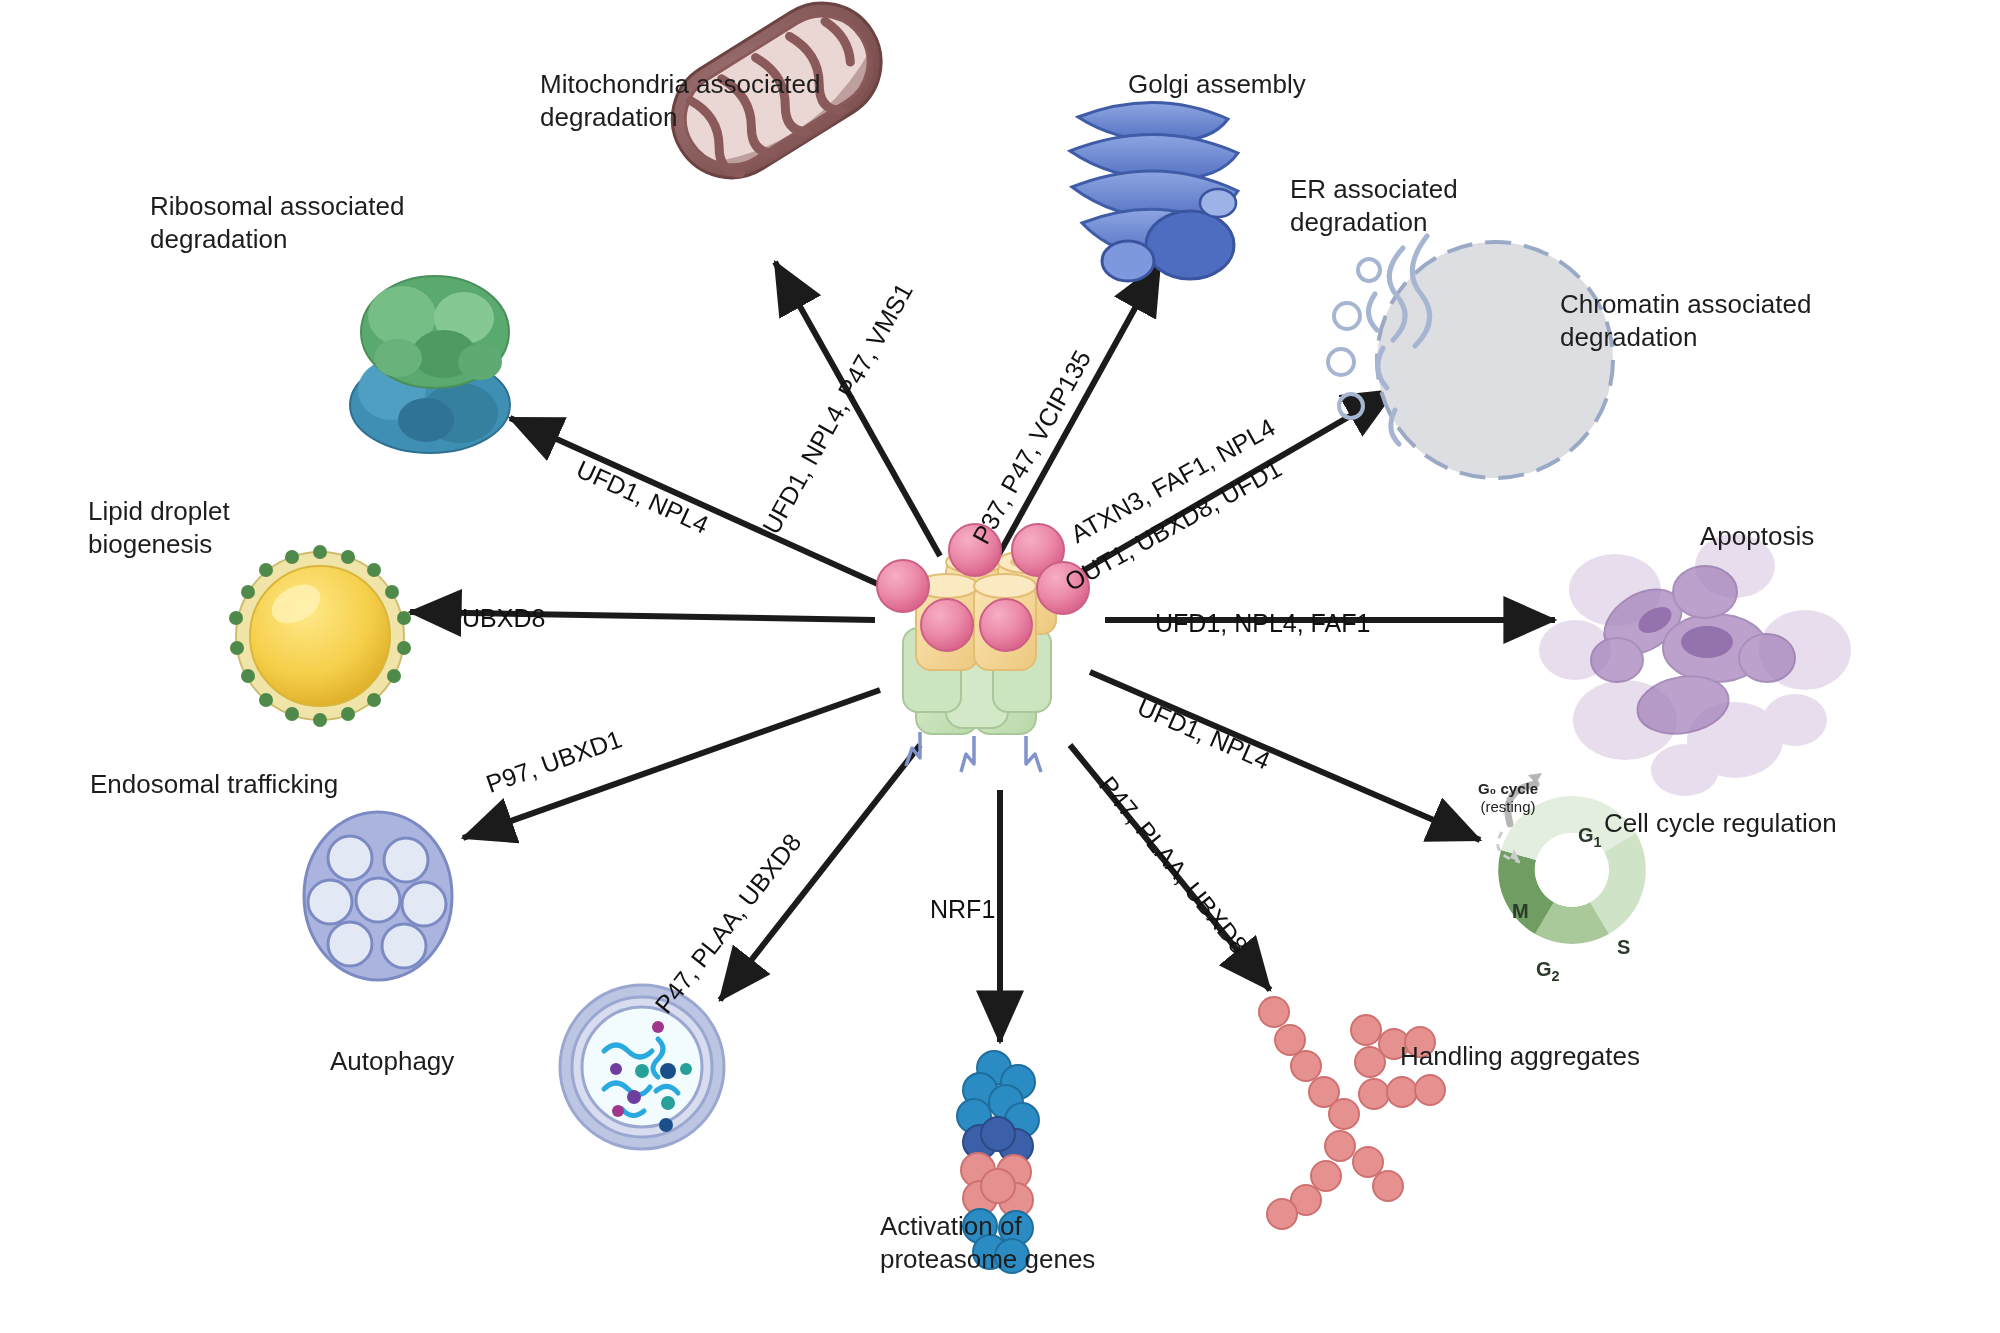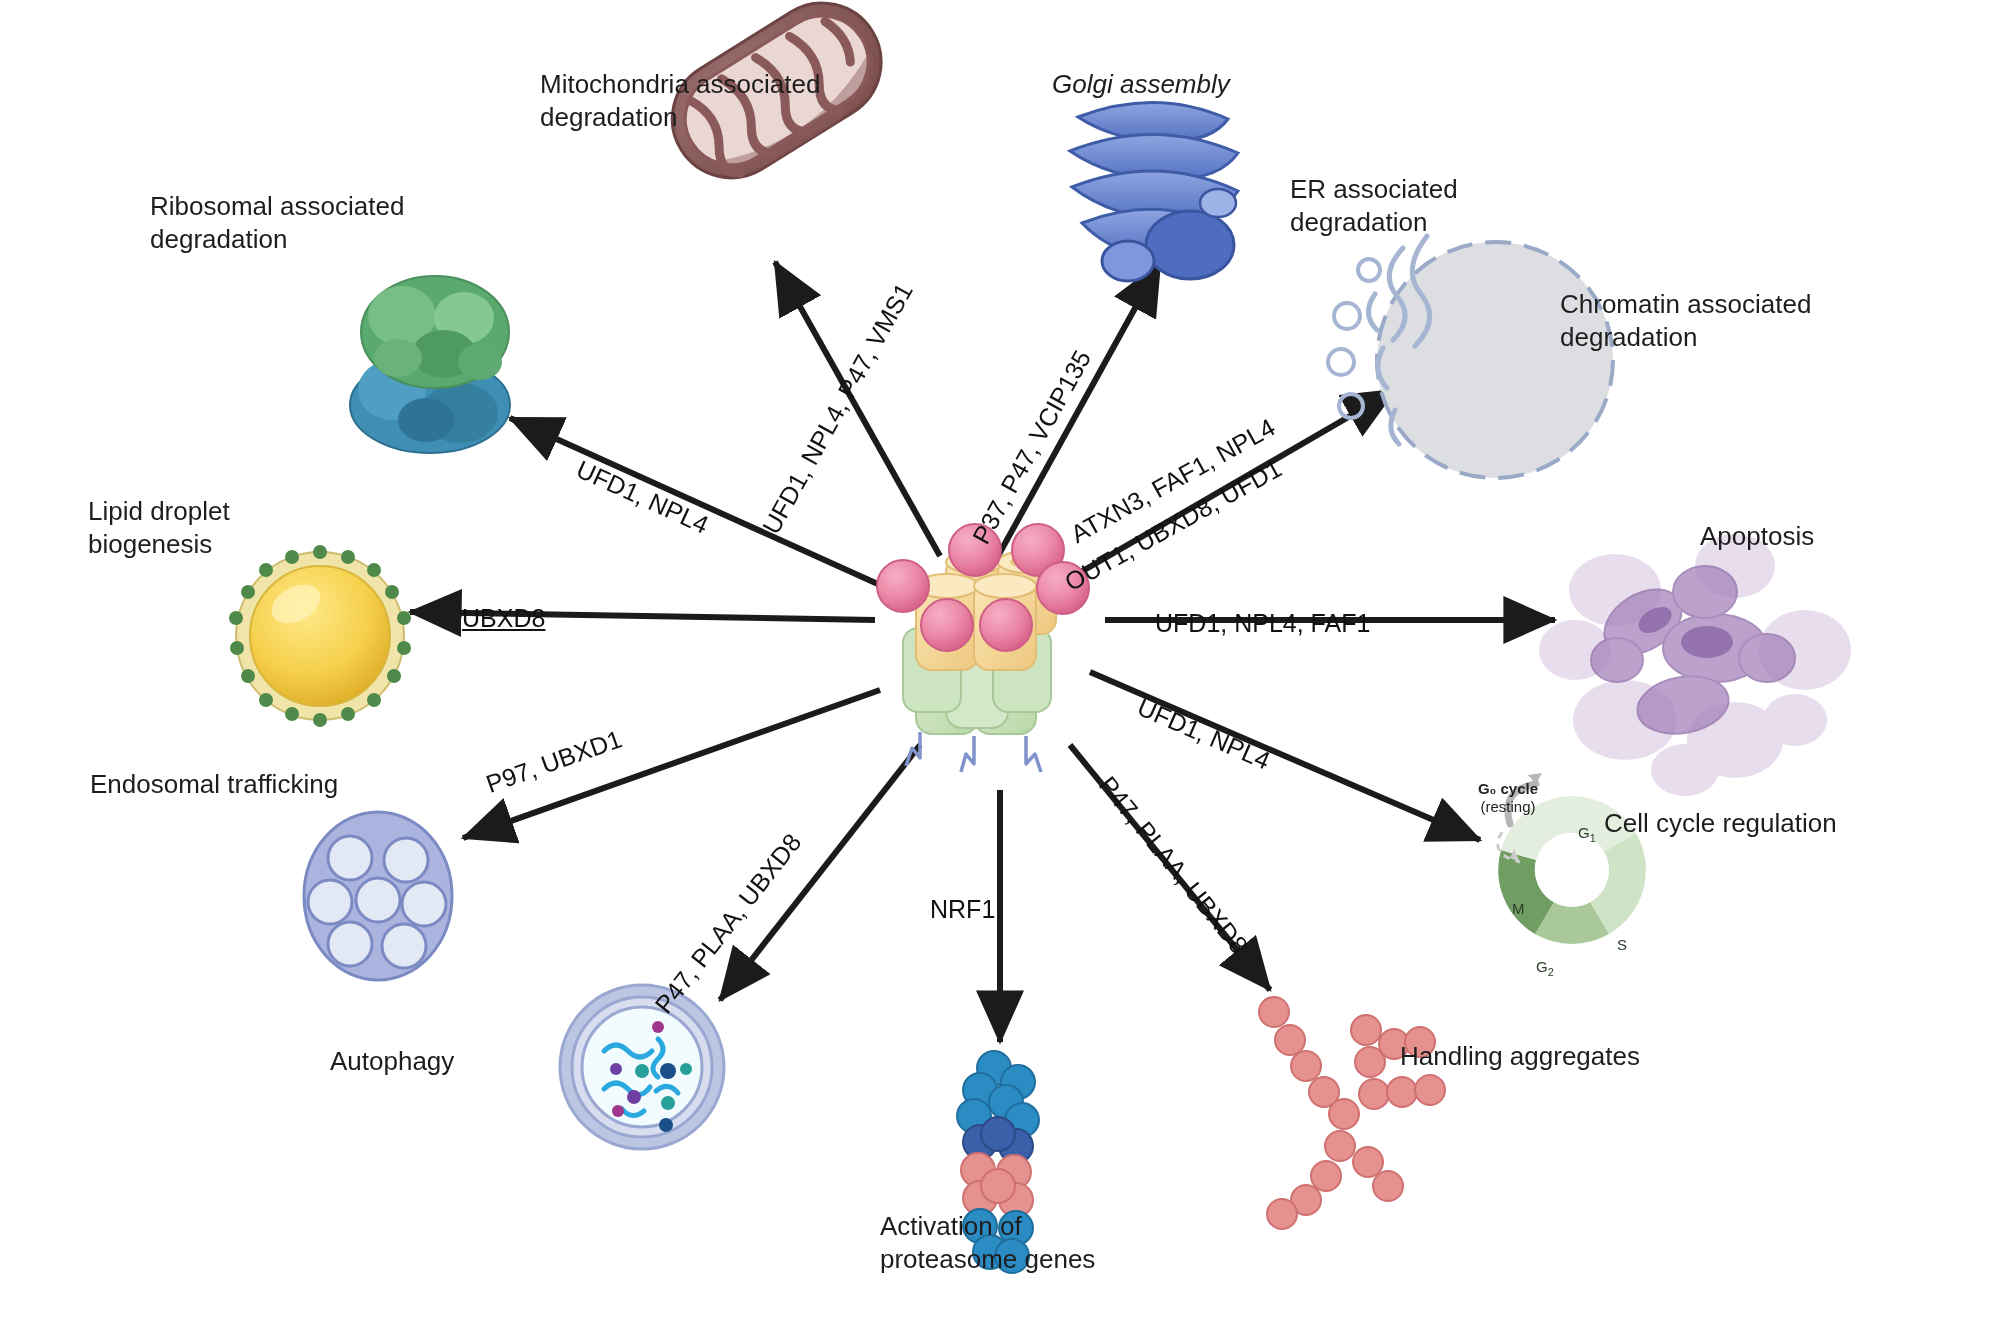--- a/index.html
+++ b/index.html
@@ -4,21 +4,21 @@
 <style>
   html,body{margin:0;padding:0;background:#ffffff;}
   body{width:2000px;height:1333px;position:relative;overflow:hidden;
        font-family:"Liberation Sans",sans-serif;color:#1a1a1a;}
   #stage{position:absolute;left:0;top:0;width:2000px;height:1333px;}
   svg#canvas{position:absolute;left:0;top:0;width:2000px;height:1333px;}
   .cap{position:absolute;text-align:left;font-size:26px;line-height:1.28;color:#1d1d1d;
        white-space:pre-line;}
   .arrowlabel{position:absolute;font-size:25px;color:#111;white-space:nowrap;
               transform-origin:left bottom;}
-  .cyc-lbl{position:absolute;font-size:15px;font-weight:normal;color:#2b3b2b;}
+  .cyc-lbl{position:absolute;font-size:20px;font-weight:bold;color:#2b3b2b;}
   .cyc-g0{position:absolute;font-size:15px;line-height:1.2;color:#222;text-align:center;}
   .cyc-g0 b{font-weight:bold;}
   sub{font-size:.72em;}
 </style>
 </head>
 <body>
 
 <div id="stage">
 
   <svg id="canvas" viewBox="0 0 2000 1333">
@@ -322,21 +322,21 @@
           <circle cx="34" cy="22" r="7"></circle>
           <circle cx="60" cy="9" r="7"></circle>
       </g>
     </g>
   </svg>
 
   <div class="cap" style="left:150px;top:190px;width:360px;">Ribosomal associated
 degradation</div>
   <div class="cap" style="left:540px;top:68px;width:380px;">Mitochondria associated
 degradation</div>
-  <div class="cap" style="left:1052px;top:68px;width:240px;font-style:italic;">Golgi assembly</div>
+  <div class="cap" style="left:1128px;top:68px;width:240px;">Golgi assembly</div>
   <div class="cap" style="left:1290px;top:173px;width:290px;">ER associated
 degradation</div>
   <div class="cap" style="left:1560px;top:288px;width:330px;">Chromatin associated
 degradation</div>
   <div class="cap" style="left:1700px;top:520px;width:230px;">Apoptosis</div>
   <div class="cap" style="left:1604px;top:800px;width:330px;margin-top:7px;">Cell cycle regulation</div>
   <div class="cap" style="left:1400px;top:1040px;width:290px;">Handling aggregates</div>
   <div class="cap" style="left:880px;top:1210px;width:300px;">Activation of
 proteasome genes</div>
   <div class="cap" style="left:330px;top:1045px;width:220px;">Autophagy</div>
@@ -348,21 +348,21 @@
   <div class="arrowlabel" style="left:782px;top:510px;transform:rotate(-61deg);">UFD1, NPL4, P47, VMS1</div>
   <div class="arrowlabel" style="left:992px;top:520px;transform:rotate(-61deg);">P37, P47, VCIP135</div>
   <div class="arrowlabel" style="left:1080px;top:520px;transform:rotate(-29deg);">ATXN3, FAF1, NPL4</div>
   <div class="arrowlabel" style="left:1074px;top:568px;transform:rotate(-29deg);">OUT1, UBXD8, UFD1</div>
   <div class="arrowlabel" style="left:1155px;top:609px;">UFD1, NPL4, FAF1</div>
   <div class="arrowlabel" style="left:1133px;top:690px;transform:rotate(23.5deg);">UFD1, NPL4</div>
   <div class="arrowlabel" style="left:1093px;top:760px;transform:rotate(51deg);">P47, PLAA, UBXD8</div>
   <div class="arrowlabel" style="left:930px;top:895px;">NRF1</div>
   <div class="arrowlabel" style="left:672px;top:990px;transform:rotate(-52deg);">P47, PLAA, UBXD8</div>
   <div class="arrowlabel" style="left:492px;top:770px;transform:rotate(-19.5deg);">P97, UBXD1</div>
-  <div class="arrowlabel" style="left:462px;top:604px;text-decoration:underline;">UBXD8</div>
+  <div class="arrowlabel" style="left:462px;top:604px;">UBXD8</div>
 
   <div class="cyc-g0" style="left:1448px;top:780px;width:120px;">
     <b>G₀ cycle</b><br>
     <span>(resting)</span>
   </div>
   <div class="cyc-lbl" style="left:1578px;top:824px;">G<sub>1</sub></div>
   <div class="cyc-lbl" style="left:1617px;top:936px;">S</div>
   <div class="cyc-lbl" style="left:1536px;top:958px;">G<sub>2</sub></div>
   <div class="cyc-lbl" style="left:1512px;top:900px;">M</div>
 

